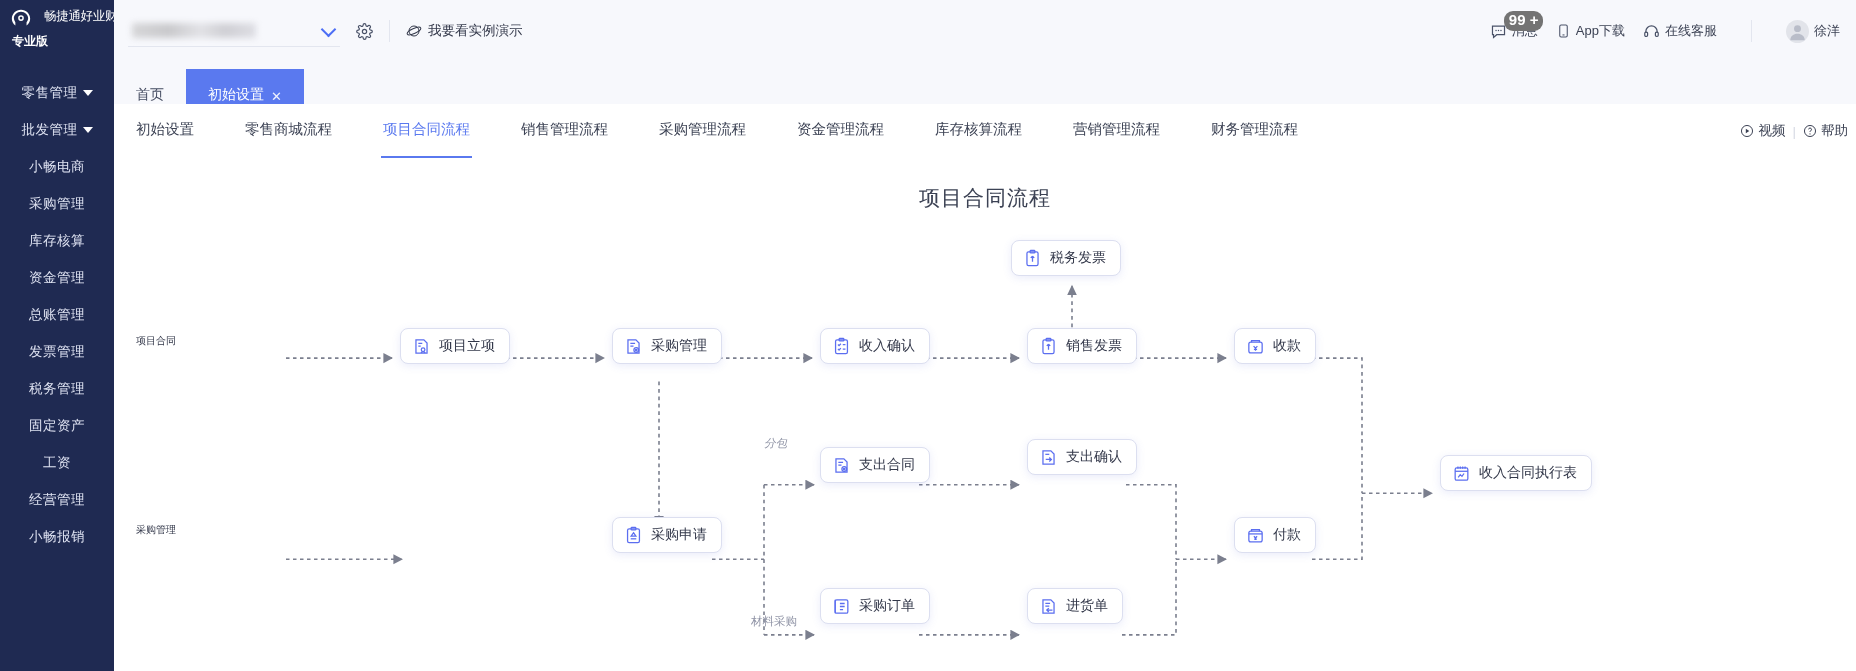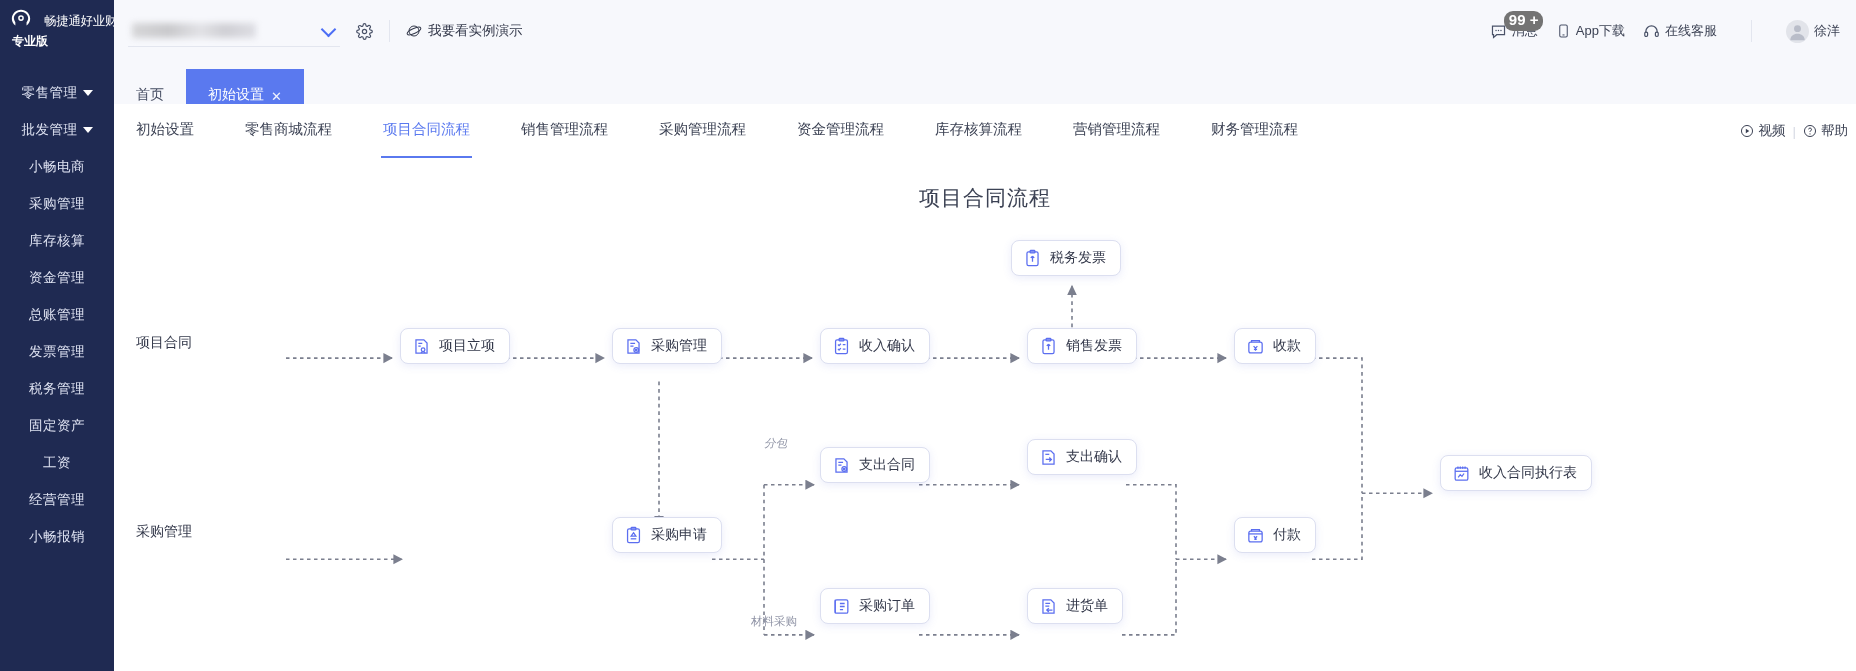--- a/index.html
+++ b/index.html
@@ -18,21 +18,21 @@
     background: #1f2a52;
     flex: 0 0 114px;
     position: relative;
     overflow: hidden;
   }
   .brand {
     height: 62px; padding: 8px 0 0 10px;
     color: #fff;
     position: relative;
   }
-  .brand-row { display: flex; align-items: flex-end; gap: 12px; }
+  .brand-row { display: flex; align-items: flex-start; gap: 12px; }
   .brand-logo { width: 22px; height: 22px; flex: 0 0 22px; }
   .brand-name {
     font-size: 12.5px; color: #ffffff; white-space: nowrap;
     letter-spacing: -0.3px;
   }
   .brand-sub {
     font-size: 12px; color: #ffffff; margin-top: 3px; padding-left: 2px;
     font-weight: bold;
   }
   .nav-list { padding-top: 12px; }
@@ -164,21 +164,21 @@
     border: 1px solid #dcdff0;
     border-radius: 8px;
     display: flex; align-items: center;
     gap: 8px; padding: 0 14px 0 11px;
     font-size: 14px; color: #33384a;
     box-shadow: 0 2px 9px rgba(90,110,220,0.13);
     cursor: pointer; white-space: nowrap;
   }
   .node .ic { width: 19px; height: 19px; flex: 0 0 19px; display:block; }
   .row-label {
-    position: absolute; font-size: 14px; color: #33384a; white-space: nowrap;
+    position: absolute; font-size: 10px; color: #33384a; white-space: nowrap;
   }
   .edge-label {
     position: absolute; font-size: 11.5px; color: #9094a6; white-space: nowrap;
   }
 </style>
 </head>
 <body>
 
 <div id="app">
 

